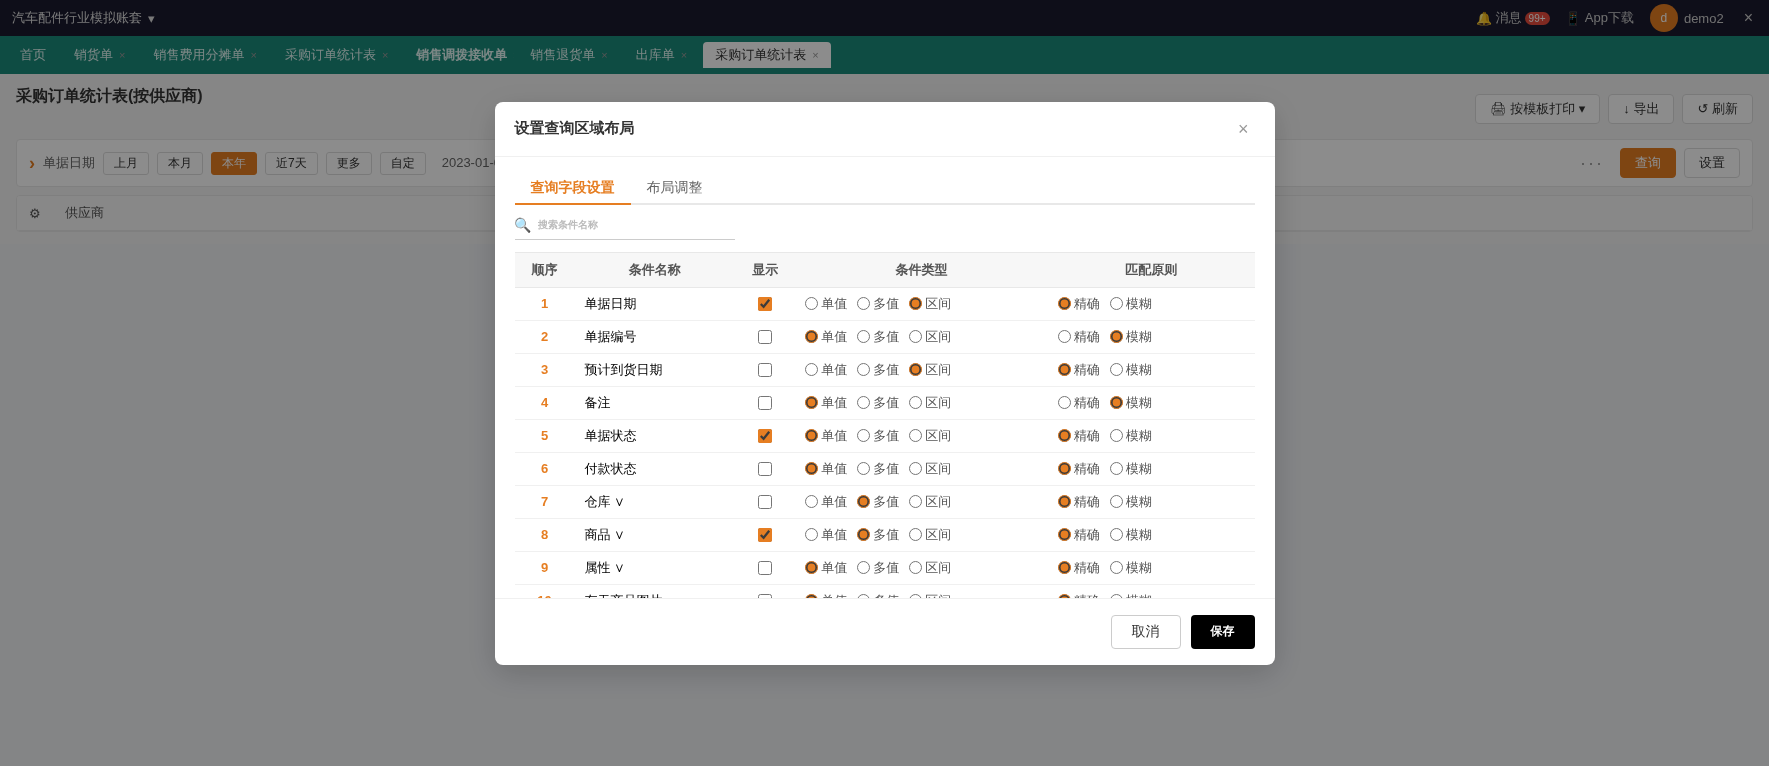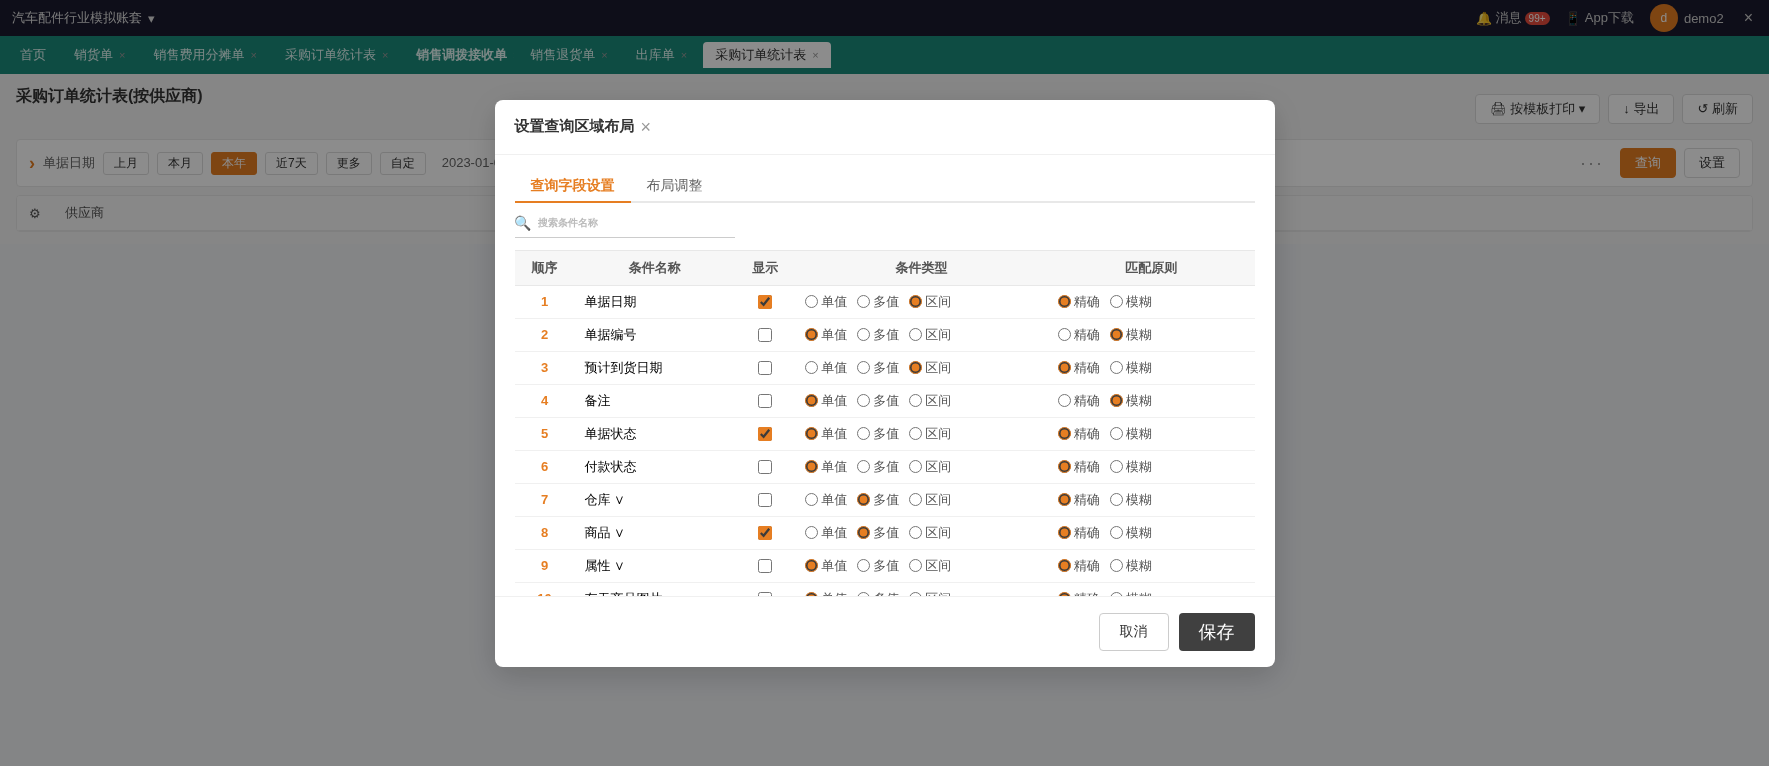--- a/index.html
+++ b/index.html
@@ -148,21 +148,21 @@
       max-height: 680px;
       box-shadow: 0 8px 32px rgba(0,0,0,0.18);
       display: flex;
       flex-direction: column;
     }
     .modal-header {
       padding: 16px 20px;
       border-bottom: 1px solid #f0f0f0;
       display: flex;
       align-items: center;
-      justify-content: flex-start;
+      justify-content: space-between;
     }
     .modal-title {
       font-size: 15px;
       font-weight: bold;
       color: #333;
     }
     .modal-close {
       cursor: pointer;
       color: #999;
       font-size: 18px;
@@ -268,25 +268,25 @@
       border-radius: 4px;
       background: #fff;
       color: #333;
       font-size: 14px;
       cursor: pointer;
     }
     .btn-save {
       padding: 7px 20px;
       border: none;
       border-radius: 4px;
-      background: #404040;
+      background: #000000;
       color: white;
-      font-size: 18px;
+      font-size: 12px;
       cursor: pointer;
-      font-weight: normal;
+      font-weight: bold;
     }
   </style>
 </head>
 <body>
 
 <div class="top-nav">
   <div class="top-nav-left">
     <span>汽车配件行业模拟账套</span>
     <span style="cursor:pointer">▾</span>
   </div>

